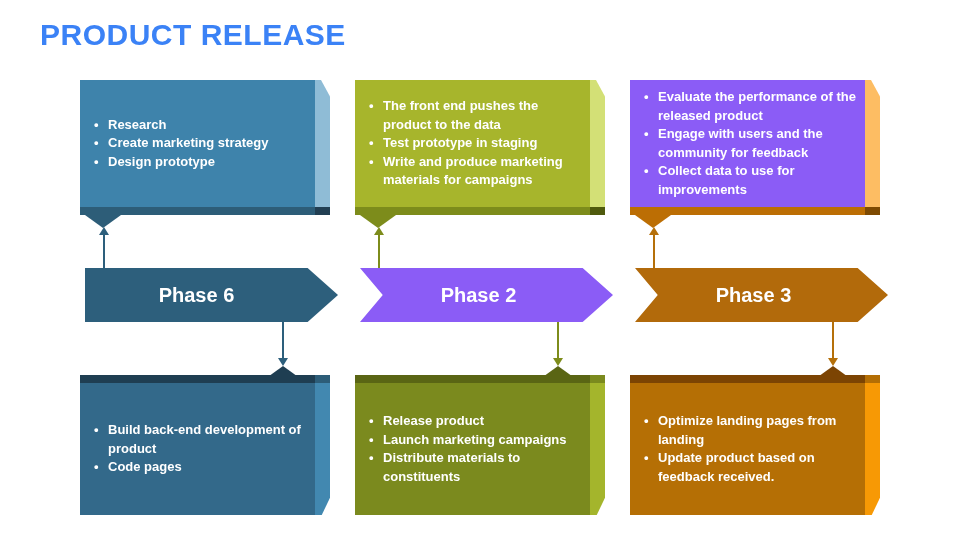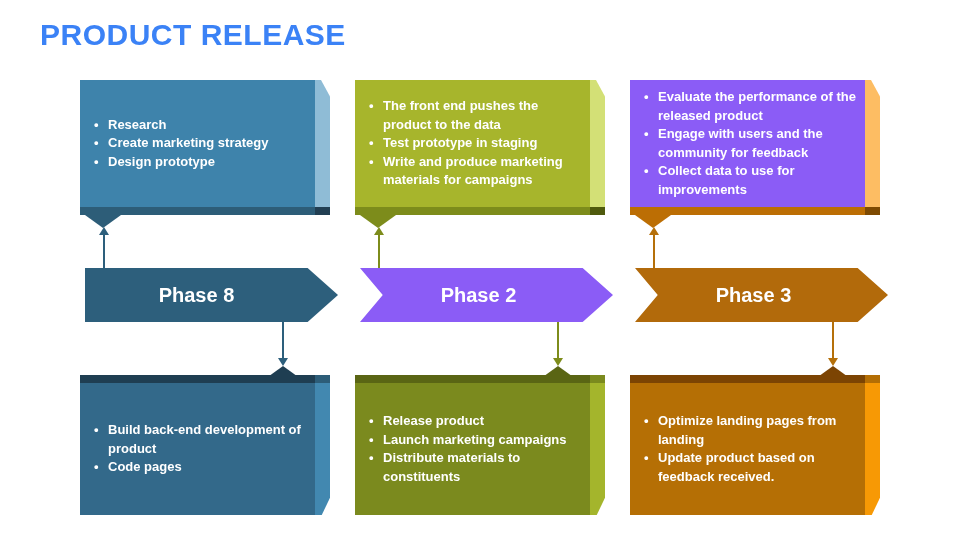--- a/index.html
+++ b/index.html
@@ -81,21 +81,21 @@
       <div class="fold" style="background-color: rgb(143, 188, 214);"></div>
       <div class="strip" style="background-color: rgb(45, 93, 120);"></div>
       <div class="strip-corner" style="background-color: rgb(34, 63, 83);"></div>
       <div class="notch" style="background-color: rgb(45, 93, 120);"></div>
     </div>
 
     <div class="arrowhead up-head" style="background-color: rgb(45, 95, 124);"></div>
     <div class="conn-line up-line" style="background-color: rgb(45, 95, 124);"></div>
 
     <div class="banner flat" style="background-color: rgb(45, 95, 124);">
-      <div class="banner-label">Phase 8</div>
+      <div class="banner-label">Phase 6</div>
     </div>
 
     <div class="conn-line down-line" style="background-color: rgb(45, 95, 124);"></div>
     <div class="arrowhead down-head" style="background-color: rgb(45, 95, 124);"></div>
 
     <div class="box bottom-box">
       <div class="notch" style="background-color: rgb(31, 62, 82);"></div>
       <div class="strip" style="background-color: rgb(31, 62, 82);"></div>
       <div class="strip-corner" style="background-color: rgb(45, 93, 120);"></div>
       <div class="box-main" style="background-color: rgb(51, 105, 138);">

